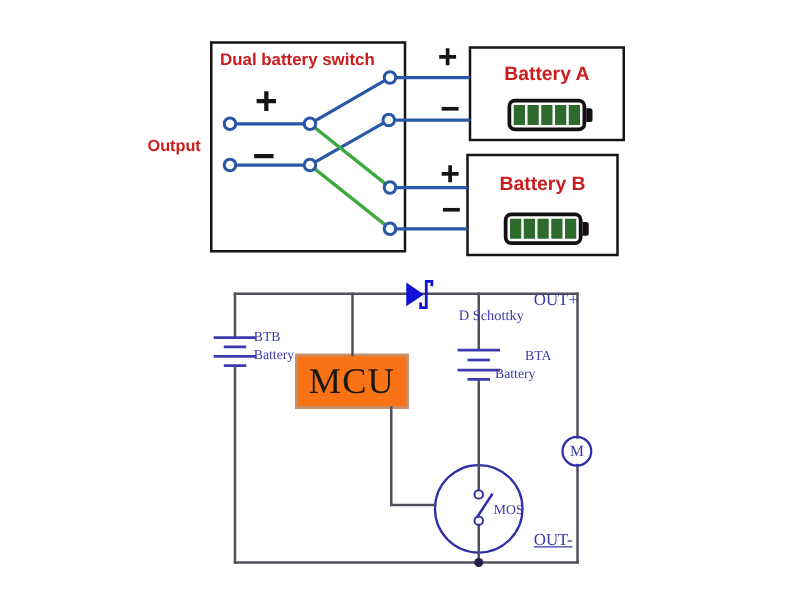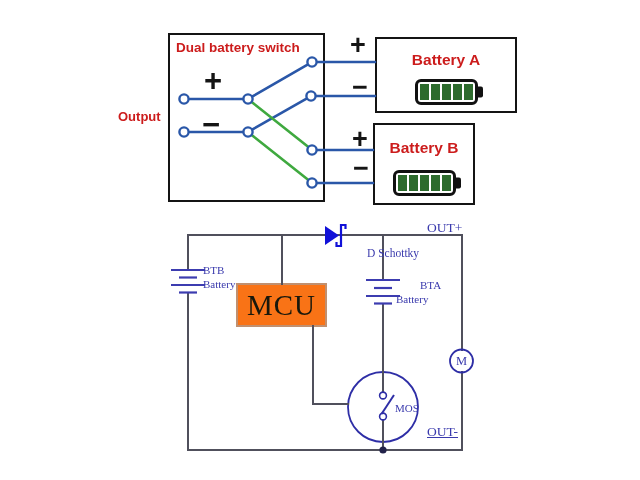--- a/index.html
+++ b/index.html
@@ -26,22 +26,22 @@
   .dw{stroke:var(--wire-dark);stroke-width:2;fill:none;stroke-linecap:square;}
   .bp{stroke:var(--symbol-blue);stroke-width:2.2;fill:none;stroke-linecap:butt;}
   .term{fill:#fff;stroke:var(--wire-blue);stroke-width:2.4;}
   .mosline{stroke:var(--outline-blue);fill:none;}
   .diode{fill:var(--diode-blue);}
   .diodebar{stroke:var(--diode-blue);stroke-width:2.2;fill:none;}
 
   
   .outline-box{position:absolute;border:2.5px solid var(--ink);background:#fff;box-sizing:border-box;}
   #switch-box{left:168px;top:33px;width:157px;height:169px;}
-  #battery-a-box{left:375px;top:37px;width:142px;height:76px;display:flex;flex-direction:column;align-items:center;padding-top:11px;}
-  #battery-b-box{left:373px;top:123px;width:102px;height:82px;display:flex;flex-direction:column;align-items:center;padding-top:13px;}
+  #battery-a-box{left:375px;top:37px;width:125px;height:76px;display:flex;flex-direction:column;align-items:center;padding-top:11px;}
+  #battery-b-box{left:373px;top:123px;width:122px;height:82px;display:flex;flex-direction:column;align-items:center;padding-top:13px;}
   #mcu-box{position:absolute;left:236px;top:283px;width:91px;height:44px;border:2px solid var(--mcu-border);
            background:#f97316;box-sizing:border-box;display:flex;align-items:center;justify-content:center;}
   #mcu-box .mcu-text{font-family:"Liberation Serif",serif;font-size:29px;color:#18180c;letter-spacing:1px;}
 
   
   .lbl{position:absolute;white-space:nowrap;}
   .red{color:var(--text-red);font-weight:bold;}
   .ser{font-family:"Liberation Serif",serif;color:var(--text-blue);}
   #switch-title{left:176px;top:40px;font-size:13.5px;}
   #output-label{left:118px;top:109px;font-size:13px;}
@@ -51,21 +51,21 @@
   .sign.big{width:28px;height:30px;font-size:31px;}
   .sign.small{width:26px;height:28px;font-size:27px;}
 
   #btb-name{left:203px;top:264px;font-size:11px;}
   #btb-type{left:203px;top:278px;font-size:11px;}
   #bta-name{left:420px;top:279px;font-size:11px;text-align:center;}
   #bta-type{left:396px;top:293px;font-size:11px;}
   #diode-label{left:324px;top:247px;font-size:11.5px;margin-left:43px;}
   #mos-label{left:395px;top:402px;font-size:11px;}
   #motor-label{left:452px;top:354px;width:19px;text-align:center;font-size:12.5px;}
-  #out-plus-label{left:427px;top:220px;font-size:13.5px;}
+  #out-plus-label{left:427px;top:232px;font-size:13.5px;}
   #out-minus-label{left:427px;top:424px;font-size:13.5px;text-decoration:underline;}
 
   
   .batt-icon{position:relative;width:63px;height:26px;border:3px solid #111;border-radius:6px;
              box-sizing:border-box;display:flex;gap:2px;padding:2px;}
   .batt-icon .seg{flex:1;background:var(--battery-green);}
   .batt-icon::after{content:"";position:absolute;right:-8px;top:50%;transform:translateY(-50%);
              width:5px;height:11px;background:#111;border-radius:0 2px 2px 0;}
   #battery-a-box .batt-icon{margin-top:10px;}
   #battery-b-box .batt-icon{margin-top:13px;}

